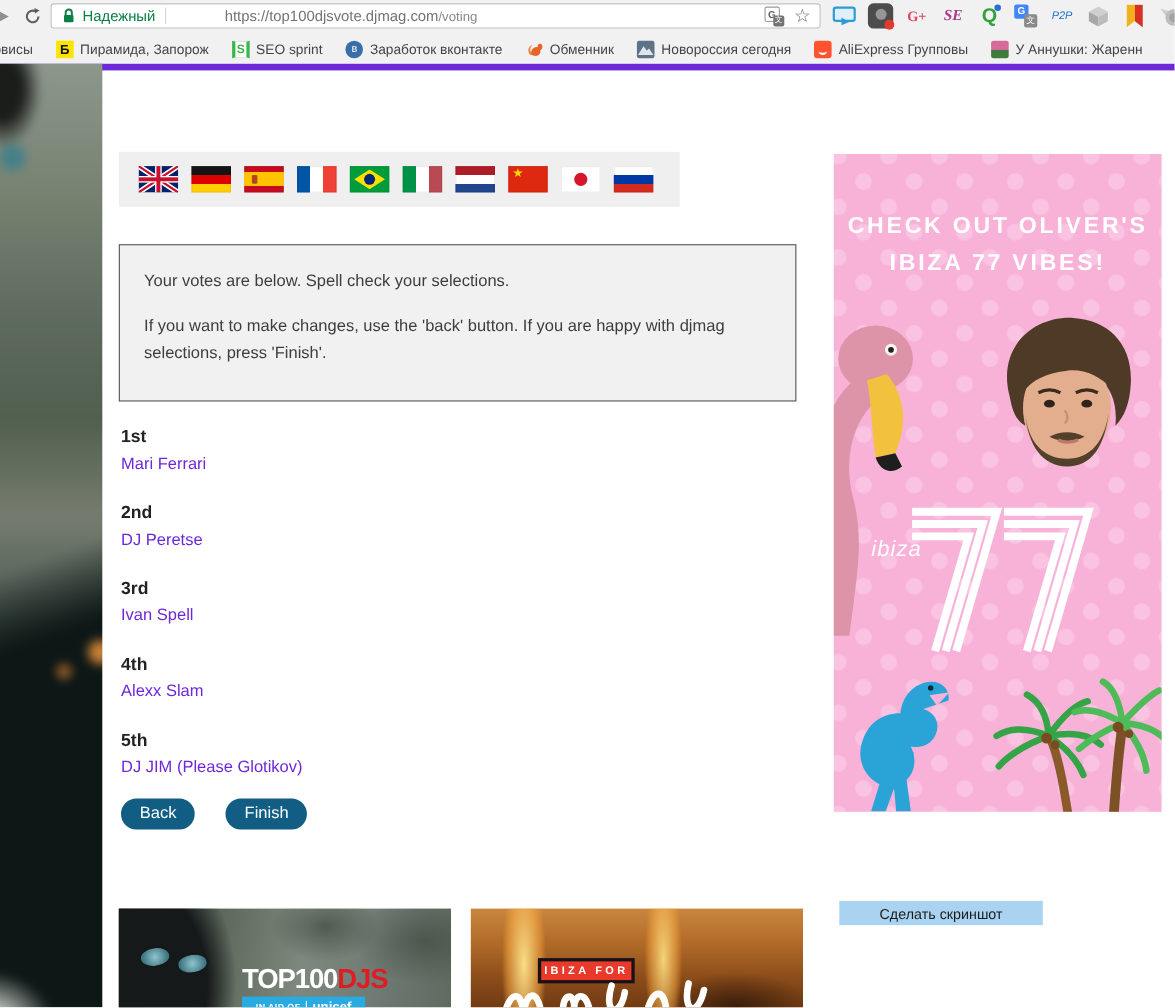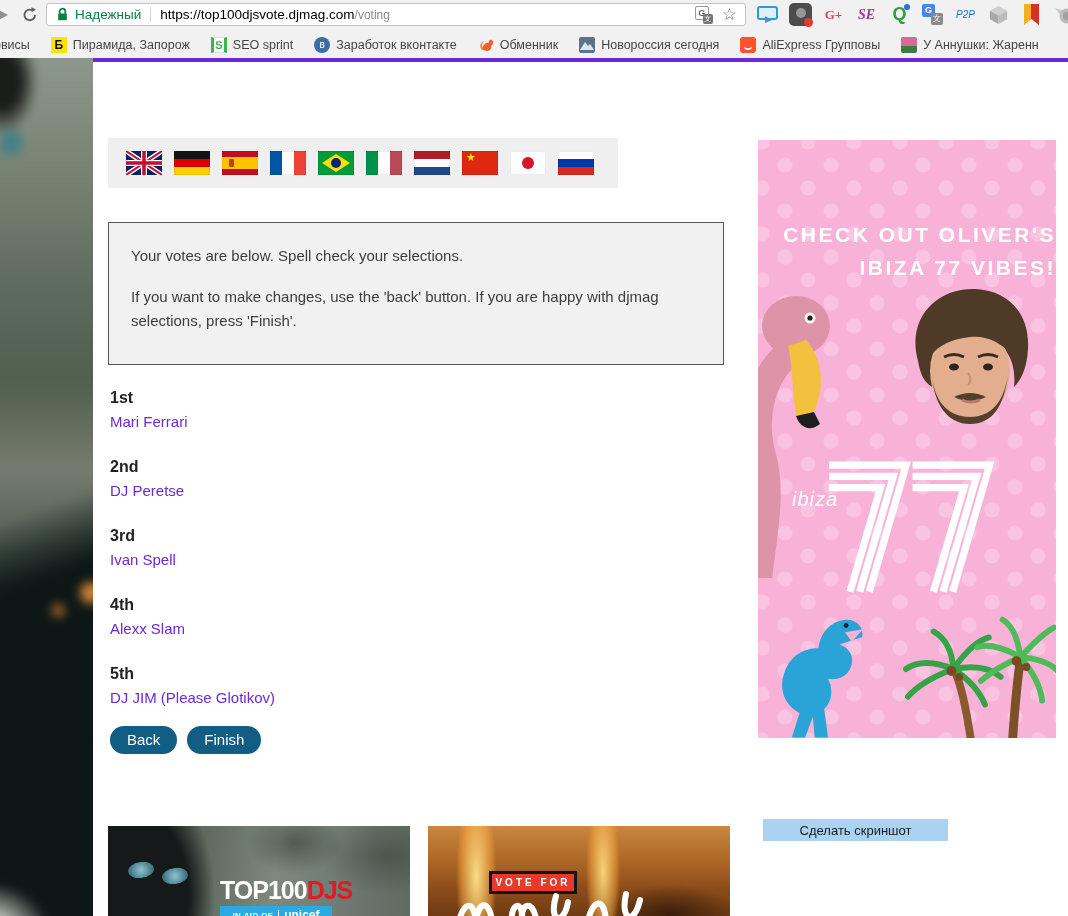--- a/index.html
+++ b/index.html
@@ -1,26 +1,26 @@
 <!DOCTYPE html>
 <html style="--accent_button: #115d84; --secure_green: #0b8043; --ad_pink: #f8b2d8; --screenshot_blue: #a9d3f0; --vote_badge_red: #e8392b; --unicef_blue: #29abe2;"><head>
 <meta charset="utf-8">
 <style>
   html,body{margin:0;padding:0;background:#fff;font-family:"Liberation Sans",sans-serif;}
   .screen{position:relative;width:1068px;height:916px;overflow:hidden;background:#fff;}
 
   
-  .chrome{position:absolute;left:0;top:0;width:1068px;height:58px;background:#f1f1f1;border-bottom:4px solid #6d28d9;}
+  .chrome{position:absolute;left:0;top:0;width:1068px;height:58px;background:#f1f1f1;border-bottom:6px solid #6d28d9;}
   .toolbar-row{position:absolute;left:0;top:0;width:100%;height:30px;}
   .fwd-arrow{position:absolute;left:-7px;top:7px;width:0;height:0;border-left:15px solid #8f8f8f;border-top:8px solid transparent;border-bottom:8px solid transparent;}
   .refresh{position:absolute;left:21px;top:6px;width:18px;height:18px;}
   .omnibox{position:absolute;left:46px;top:3px;width:700px;height:23px;background:#fff;border:1px solid #c3c3c3;border-radius:3px;display:flex;align-items:center;padding:0 8px;box-sizing:border-box;}
   .sec-label{color:var(--secure_green);font-size:13.5px;margin-left:5px;}
   .om-div{width:1px;height:15px;background:#d4d4d4;margin:0 9px;}
-  .url-host{color:#000000;font-size:13.5px;}
+  .url-host{color:#737373;font-size:13.5px;margin-left:44px;}
   .url-path{color:#8a8a8a;font-size:12px;}
   .om-spacer{flex:1;}
   .translate-mini{position:relative;width:17px;height:17px;margin-right:10px;}
   .translate-mini .tg{position:absolute;left:0;top:0;width:12px;height:12px;background:#fff;border:1px solid #9a9a9a;border-radius:2px;font-size:9px;color:#5f6368;font-weight:bold;text-align:center;line-height:12px;}
   .translate-mini .tw{position:absolute;right:-1px;bottom:-1px;width:10px;height:10px;background:#757575;border-radius:2px;color:#fff;font-size:7px;text-align:center;line-height:10px;}
   .star{font-size:17px;color:#6e6e6e;line-height:23px;}
   .ext-row{position:absolute;left:756px;top:3px;height:24px;display:flex;gap:10px;}
   .ext{position:relative;width:23px;height:23px;display:flex;align-items:center;justify-content:center;flex:none;}
   .ext-camlock{background:#4c4c4c;border-radius:5px;}
   .ext-camlock .lens{width:10px;height:10px;border-radius:50%;background:#969696;margin-top:-4px;}
@@ -84,29 +84,29 @@
   .notice-box{position:absolute;left:108px;top:222px;width:616px;height:143px;background:#f1f1f1;border:1px solid #555;box-sizing:border-box;padding:21px 22px;}
   .notice-box p{margin:0 0 17px 0;font-size:15px;line-height:24px;color:#3d3d3d;}
 
   
   .votes{position:absolute;left:110px;top:388px;}
   .vote{margin-bottom:26px;}
   .vote .pos{font-weight:bold;font-size:16px;color:#222;line-height:19px;margin-bottom:5px;}
   .vote .nm{font-size:15px;color:#6d28d9;line-height:19px;}
 
   
-  .actions{position:absolute;left:110px;top:726px;display:flex;gap:10px;}
+  .actions{position:absolute;left:110px;top:726px;display:flex;gap:28px;}
   .btn{background:var(--accent_button);color:#fff;font-size:15px;font-family:"Liberation Sans",sans-serif;padding:5px 17px;border:none;border-radius:16px;cursor:pointer;line-height:18px;}
 
   
   .ad{position:absolute;left:758px;top:140px;width:298px;height:598px;overflow:hidden;cursor:pointer;
     background-color:var(--ad_pink);
     background-image:radial-gradient(circle,rgba(255,255,255,.22) 7px,transparent 8px),radial-gradient(circle,rgba(255,255,255,.22) 7px,transparent 8px);
     background-size:46px 46px;background-position:4px 2px,27px 25px;}
-  .ad-title{position:absolute;left:0;top:49px;width:100%;text-align:right;color:#fff;font-weight:bold;font-size:21px;letter-spacing:2.5px;line-height:33px;margin-top:29px;}
+  .ad-title{position:absolute;left:0;top:49px;width:100%;text-align:center;color:#fff;font-weight:bold;font-size:21px;letter-spacing:2.5px;line-height:33px;}
   .ad-flamingo{position:absolute;left:-10px;top:148px;}
   .ad-face{position:absolute;left:146px;top:143px;}
   .ad-ibiza{position:absolute;left:34px;top:348px;color:#fff;font-style:italic;font-size:20px;letter-spacing:1px;}
   .ad-77{position:absolute;left:68px;top:306px;}
   .ad-dino{position:absolute;left:13px;bottom:-2px;}
   .ad-palms{position:absolute;right:-6px;bottom:-3px;}
 
   
   .thumb{position:absolute;top:826px;width:302px;height:92px;overflow:hidden;cursor:pointer;}
   .thumb-left{left:108px;
@@ -390,21 +390,21 @@
       <span class="w">TOP100</span><span class="r">DJS</span>
     </div>
     <div class="unicef-bar">
       <span class="aid">IN AID OF</span>
       <span class="bar-div"></span>
       <span class="uni">unicef</span>
     </div>
   </div>
 
   <div class="thumb thumb-right">
-    <div class="vote-badge">VOTE FOR</div>
+    <div class="vote-badge">IBIZA FOR</div>
     <svg class="script-svg" width="302" height="40" viewBox="0 0 302 40">
       <g stroke="#fff" stroke-width="6" fill="none" stroke-linecap="round">
         <path d="M30,38 C36,14 46,14 48,36 C50,16 60,12 64,34"></path>
         <path d="M84,36 C82,18 94,14 94,30 C94,18 104,14 108,32"></path>
         <path d="M128,10 C120,36 136,40 140,16"></path>
         <path d="M160,34 C166,12 176,12 178,34"></path>
         <path d="M198,8 C192,34 206,40 212,14"></path>
       </g>
     </svg>
   </div>

